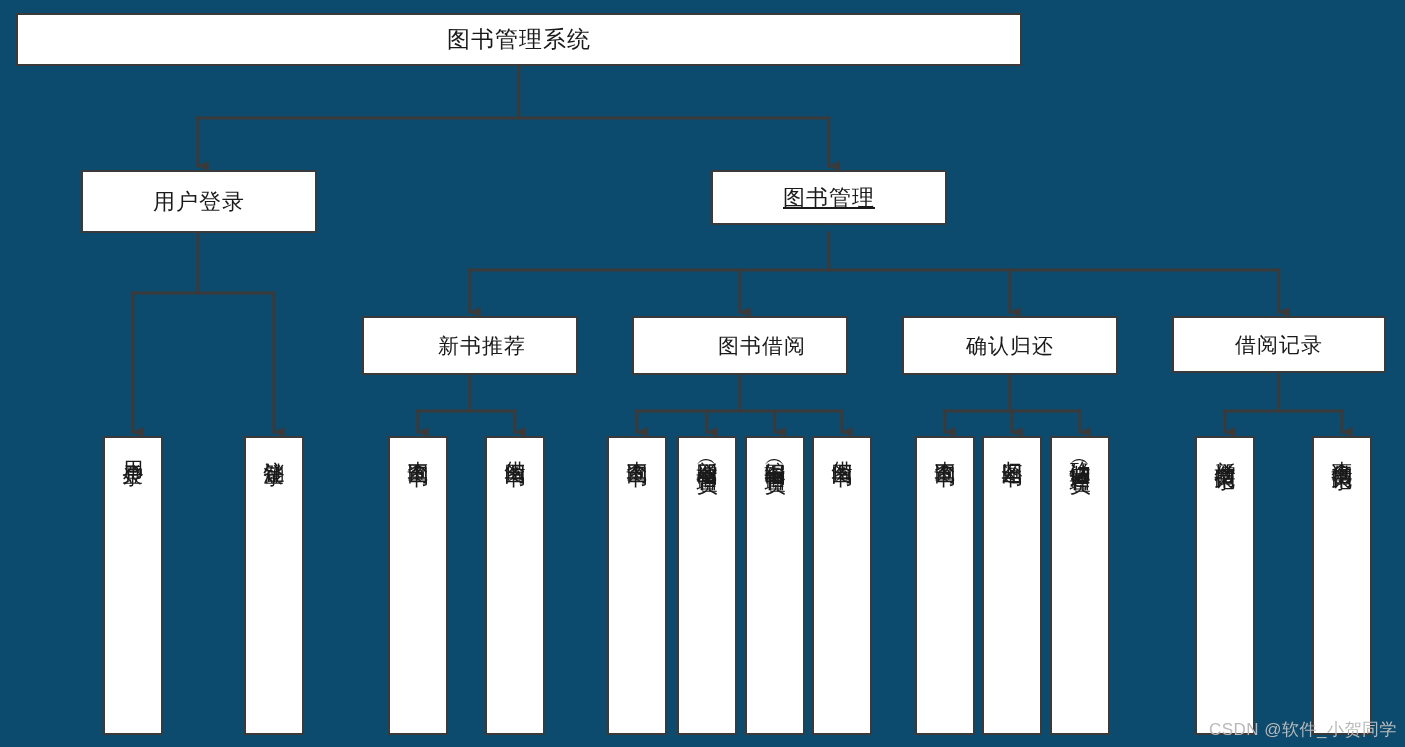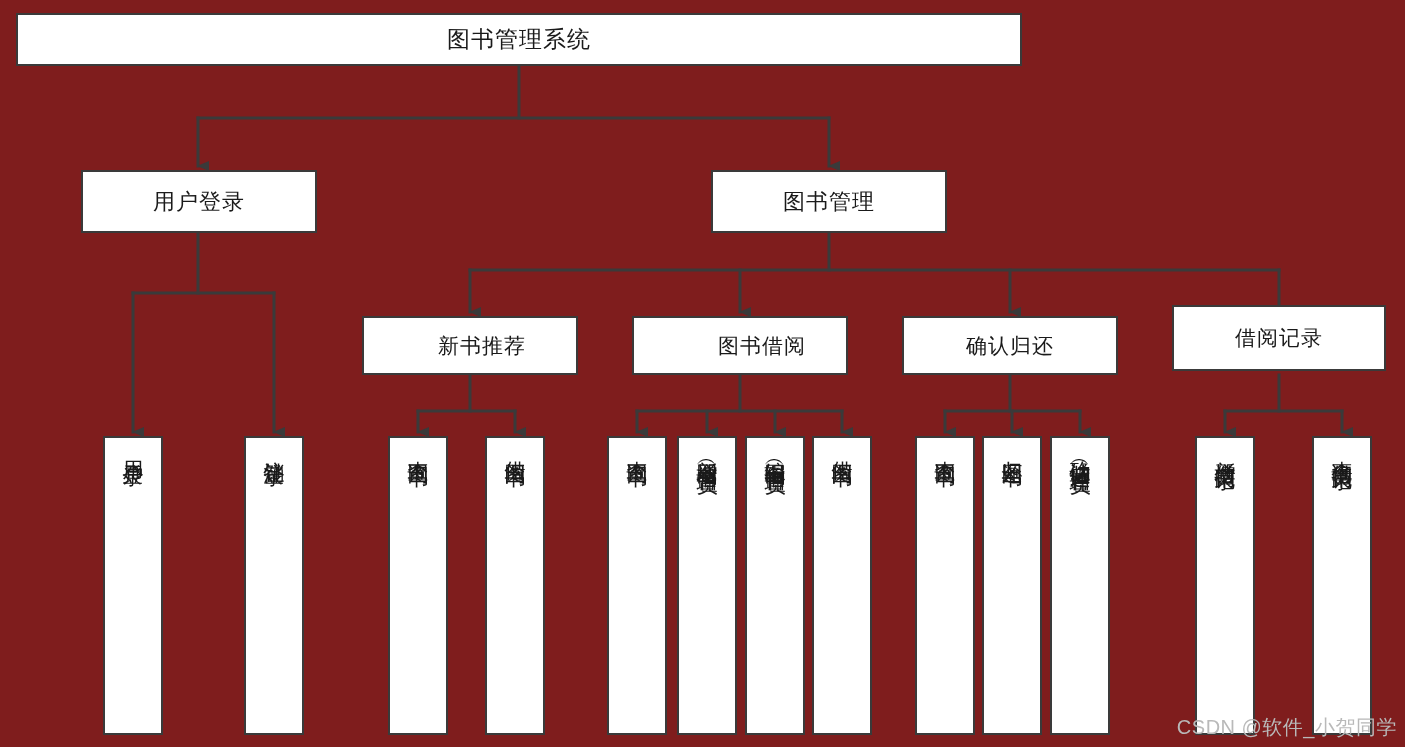--- a/index.html
+++ b/index.html
@@ -8,21 +8,21 @@
     padding: 0;
     background: #ffffff;
   }
   body {
     font-family: "Liberation Sans", "DejaVu Sans", sans-serif;
   }
   #canvas {
     position: relative;
     width: 1405px;
     height: 747px;
-    background: #7f1d1d;
+    background: #0c4a6e;
     overflow: hidden;
   }
   #edges {
     position: absolute;
     left: 0;
     top: 0;
     width: 1405px;
     height: 747px;
     pointer-events: none;
   }
@@ -60,21 +60,21 @@
     display: block;
   }
   .htext {
     white-space: nowrap;
     letter-spacing: 1px;
   }
   .watermark {
     position: absolute;
     right: 8px;
     bottom: 6px;
-    font-size: 20px;
+    font-size: 17px;
     color: #b9b9b9;
     letter-spacing: 0.5px;
     z-index: 5;
     white-space: nowrap;
   }
 </style>
 </head>
 <body>
 
 <div id="canvas">
@@ -131,34 +131,34 @@
     </g>
   </svg>
 
   <div class="node root" style="left:16px; top:13px; width:1006px; height:53px;">
     <span class="htext">图书管理系统</span>
   </div>
 
   <div class="node lvl2" style="left:81px; top:170px; width:236px; height:63px;">
     <span class="htext">用户登录</span>
   </div>
-  <div class="node lvl2" style="left:711px; top:170px; width:236px; height:63px;">
+  <div class="node lvl2" style="left:711px; top:170px; width:236px; height:55px;text-decoration:underline;">
     <span class="htext">图书管理</span>
   </div>
 
   <div class="node lvl3" style="left:362px; top:316px; width:216px; height:59px;padding-left:24px;">
     <span class="htext">新书推荐</span>
   </div>
   <div class="node lvl3" style="left:632px; top:316px; width:216px; height:59px;padding-left:44px;">
     <span class="htext">图书借阅</span>
   </div>
   <div class="node lvl3" style="left:902px; top:316px; width:216px; height:59px;">
     <span class="htext">确认归还</span>
   </div>
-  <div class="node lvl3" style="left:1172px; top:305px; width:214px; height:66px;">
+  <div class="node lvl3" style="left:1172px; top:316px; width:214px; height:57px;">
     <span class="htext">借阅记录</span>
   </div>
 
   <div class="node leaf" style="left:103px; top:436px; width:60px; height:299px;">
     <span class="vtext">用户登录</span>
   </div>
   <div class="node leaf" style="left:244px; top:436px; width:60px; height:299px;">
     <span class="vtext">注销登录</span>
   </div>
 

